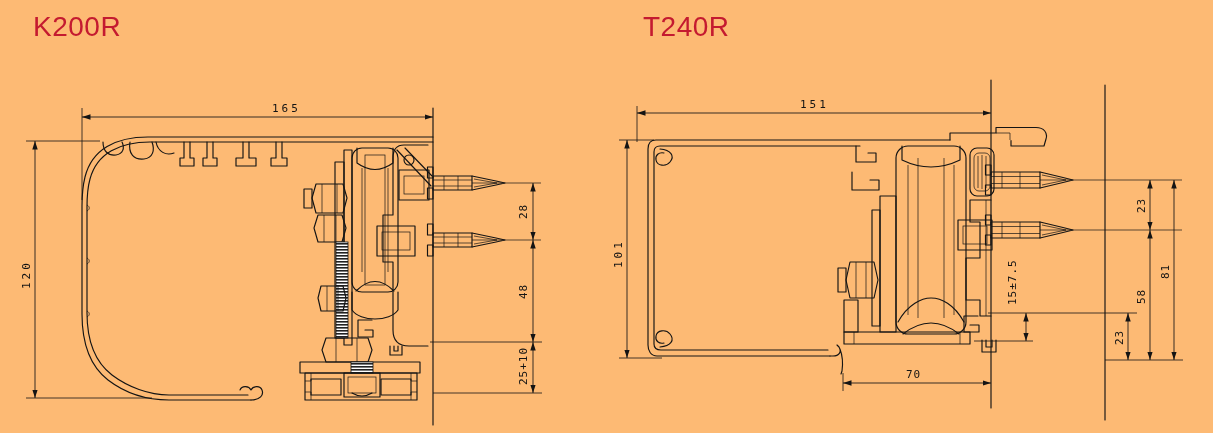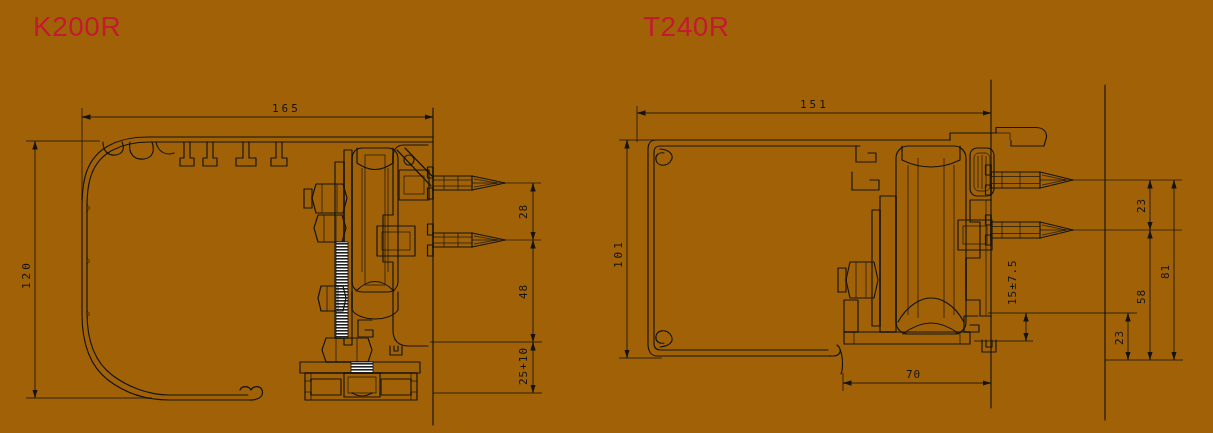--- a/index.html
+++ b/index.html
@@ -1,16 +1,16 @@
 <!DOCTYPE html>
 <html><head>
 <meta charset="utf-8">
 <style>
   html,body{margin:0;padding:0;background:#ffffff;}
-  .page{position:relative;width:1213px;height:433px;background:#a16207;overflow:hidden;}
+  .page{position:relative;width:1213px;height:433px;background:#fdba74;overflow:hidden;}
   svg{display:block;}
   .title{font-family:"Liberation Sans", sans-serif;font-size:28px;font-weight:500;letter-spacing:0.5px;}
   .prof{stroke:#141414;stroke-width:1.15;fill:none;stroke-linejoin:round;stroke-linecap:round;}
   .thin{stroke:#141414;stroke-width:0.7;fill:none;}
   .dimln{stroke:#141414;stroke-width:0.85;fill:none;}
   .extln{stroke:#141414;stroke-width:0.8;fill:none;}
   .dimtxt{font-family:"DejaVu Sans Mono", monospace;font-size:11px;fill:#141414;letter-spacing:1px;}
   .wide{letter-spacing:3px;}
 </style>
 </head>

